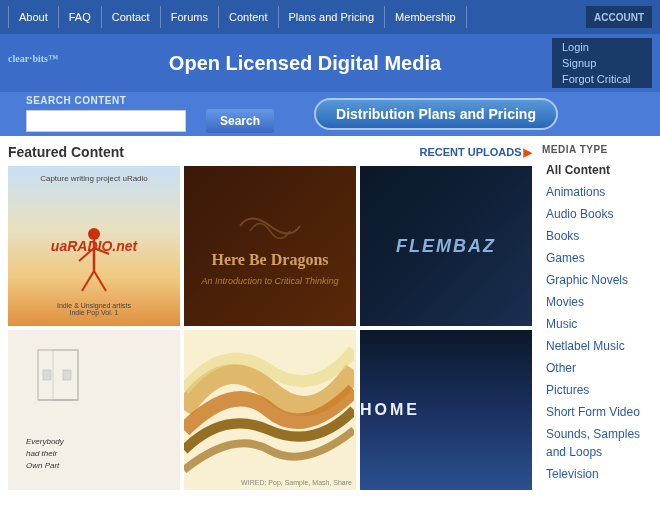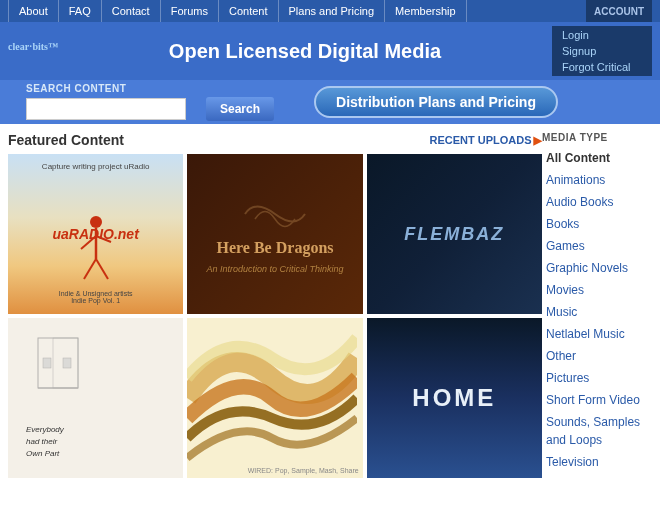--- a/index.html
+++ b/index.html
@@ -3,21 +3,21 @@
   <meta charset="utf-8">
   <style>
     * { margin: 0; padding: 0; box-sizing: border-box; }
     body { font-family: Arial, sans-serif; font-size: 12px; background: #fff; width: 660px; }
 
     
     #top-nav {
       background: #2a5aa8;
       display: flex;
       align-items: center;
-      height: 22px;
+      height: 34px;
       padding: 0 8px;
     }
     #top-nav .nav-links {
       display: flex;
       gap: 0;
       flex: 1;
     }
     #top-nav .nav-links a {
       color: #fff;
       text-decoration: none;
@@ -125,20 +125,21 @@
       font-weight: bold;
       cursor: pointer;
       border-radius: 20px;
       margin-left: 30px;
     }
 
     
     #main {
       display: flex;
       padding: 8px;
+      gap: 10px;
     }
 
     
     #featured {
       flex: 1;
     }
     #featured-header {
       display: flex;
       align-items: center;
       justify-content: space-between;
@@ -166,21 +167,21 @@
       grid-template-columns: repeat(3, 1fr);
       gap: 4px;
     }
     .grid-item {
       width: 100%;
       height: 160px;
       overflow: hidden;
       position: relative;
     }
     .img-flembaz { background: linear-gradient(135deg, #0a1828 0%, #102038 50%, #1a3050 100%); display: flex; align-items: center; justify-content: center; color: #8ab0d8; font-size: 18px; font-weight: bold; letter-spacing: 2px; font-style: italic; }
-    .img-home { background: linear-gradient(to bottom, #0a1828 0%, #1a3060 50%, #2a5090 100%); display: flex; align-items: center; justify-content: center; color: #e8f0f8; font-size: 24px; font-weight: bold; letter-spacing: 3px; }
+    .img-home { background: linear-gradient(to bottom, #0a1828 0%, #1a3060 50%, #2a5090 100%); display: flex; align-items: center; color: #e8f0f8; font-size: 16px; font-weight: bold; letter-spacing: 3px; }
 
     
     #sidebar {
       width: 110px;
       flex-shrink: 0;
     }
     #media-type-label {
       color: #555;
       font-size: 10px;
       font-weight: bold;

